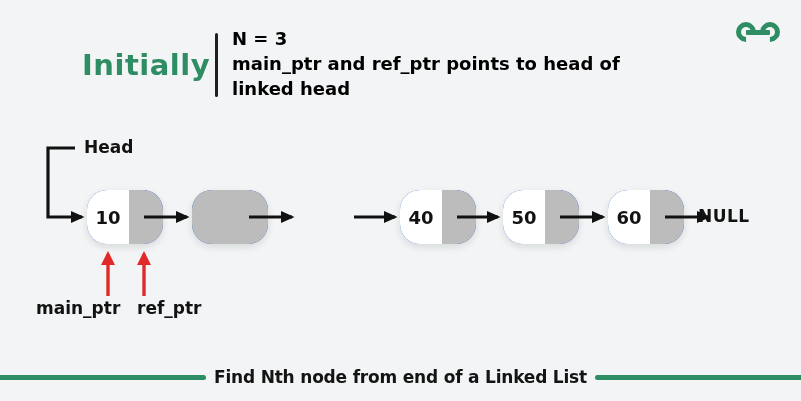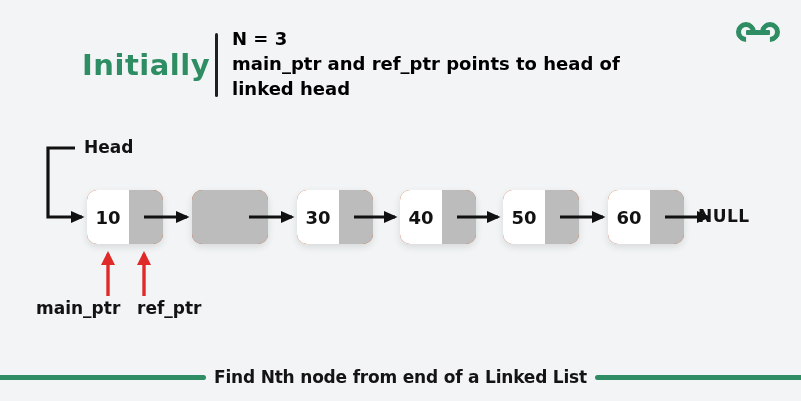--- a/index.html
+++ b/index.html
@@ -14,21 +14,21 @@
   
   .logo{position:absolute;left:735px;top:20px;width:46px;height:27px;}
   .g{position:absolute;top:2px;width:10px;height:10px;border:5.5px solid #2e8d62;border-radius:50%;}
   .g-left{left:1px;border-right-color:transparent;transform:rotate(45deg);}
   .g-right{right:1px;border-left-color:transparent;transform:rotate(-45deg);}
   .gbar{position:absolute;top:9.5px;width:12.5px;height:5.5px;background:#2e8d62;border-radius:1px;}
   .gbar-left{left:11px;}
   .gbar-right{right:11px;}
 
   
-  .node{position:absolute;top:190px;width:76px;height:54px;border-radius:10px;display:flex;overflow:hidden;background:#c2410c;box-shadow:0 3px 7px rgba(60,64,67,.14);}
+  .node{position:absolute;top:190px;width:76px;height:54px;border-radius:20px;display:flex;overflow:hidden;background:#1d4ed8;box-shadow:0 3px 7px rgba(60,64,67,.14);}
   .node .val{width:42px;display:flex;align-items:center;justify-content:center;font-size:18px;font-weight:700;color:#121212;background:#fff;}
   .node .ptr{flex:1;background:#bcbcbc;}
   .n0{left:87px;}.n1{left:192px;}.n2{left:297px;}.n3{left:400px;}.n4{left:503px;}.n5{left:608px;}
 
   
   .lbl{position:absolute;font-weight:700;color:#121212;white-space:nowrap;}
   .head-lbl{left:84px;top:137px;font-size:17px;}
   .null-lbl{left:698px;top:206px;font-size:17px;letter-spacing:.5px;text-align:right;}
   .mainptr-lbl{left:36px;top:298px;font-size:17px;}
   .refptr-lbl{left:137px;top:298px;font-size:17px;}
@@ -68,24 +68,20 @@
   <div class="lbl mainptr-lbl">main_ptr</div>
   <div class="lbl refptr-lbl">ref_ptr</div>
 
   <div class="node n0">
     <div class="val">10</div>
     <div class="ptr"></div>
   </div>
   <div class="node n1">
     <div class="ptr"></div>
   </div>
-  <div class="node n2">
-    <div class="val">30</div>
-    <div class="ptr"></div>
-  </div>
   <div class="node n3">
     <div class="val">40</div>
     <div class="ptr"></div>
   </div>
   <div class="node n4">
     <div class="val">50</div>
     <div class="ptr"></div>
   </div>
   <div class="node n5">
     <div class="val">60</div>

